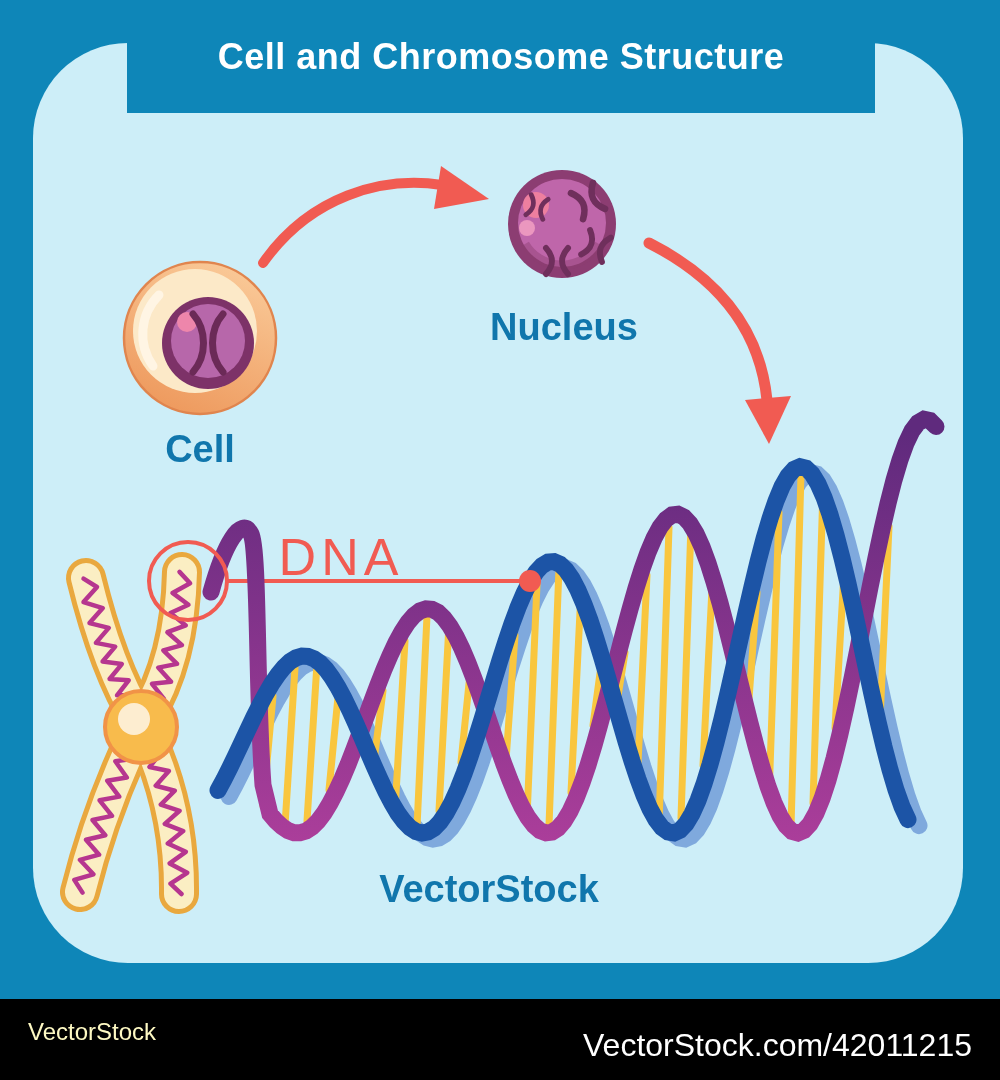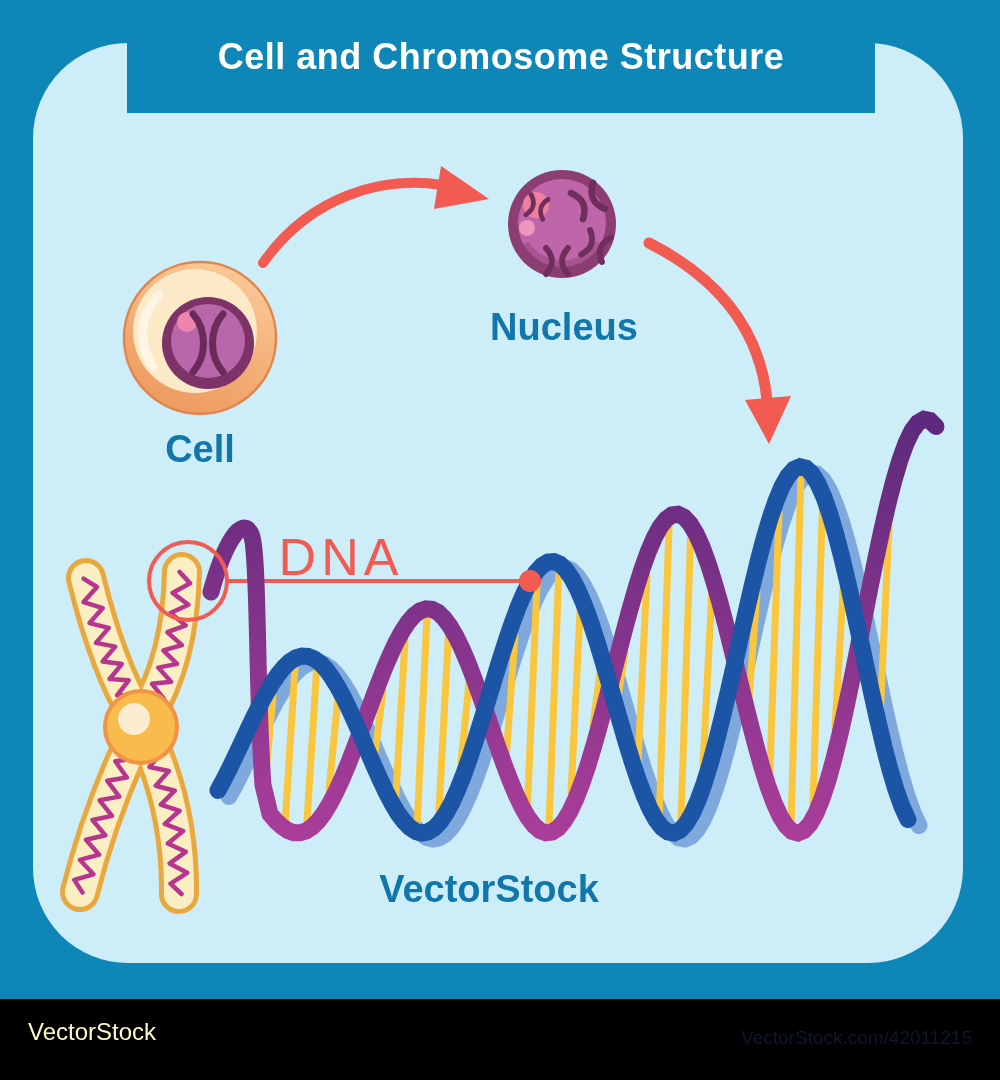--- a/index.html
+++ b/index.html
@@ -30,21 +30,21 @@
     position:absolute;transform:translateX(-50%);
     color:var(--red,#f15b52);font-weight:400;font-size:52px;letter-spacing:5px;white-space:nowrap;
   }
   .watermark-bar{
     position:absolute;left:0;top:999px;width:1000px;height:81px;background:#000000;
   }
   .wm-left{
     position:absolute;left:28px;top:1018px;color:#fef9c3;font-size:24px;font-weight:400;
   }
   .wm-right{
-    position:absolute;right:28px;top:1027px;color:#0f172a;font-size:19px;font-weight:400;
+    position:absolute;right:28px;top:1027px;color:#ffffff;font-size:32px;font-weight:400;
   }
 </style>
 </head>
 <body>
 
 <div class="card"></div>
 <div class="banner">
   <div class="title">Cell and Chromosome Structure</div>
 </div>
 

